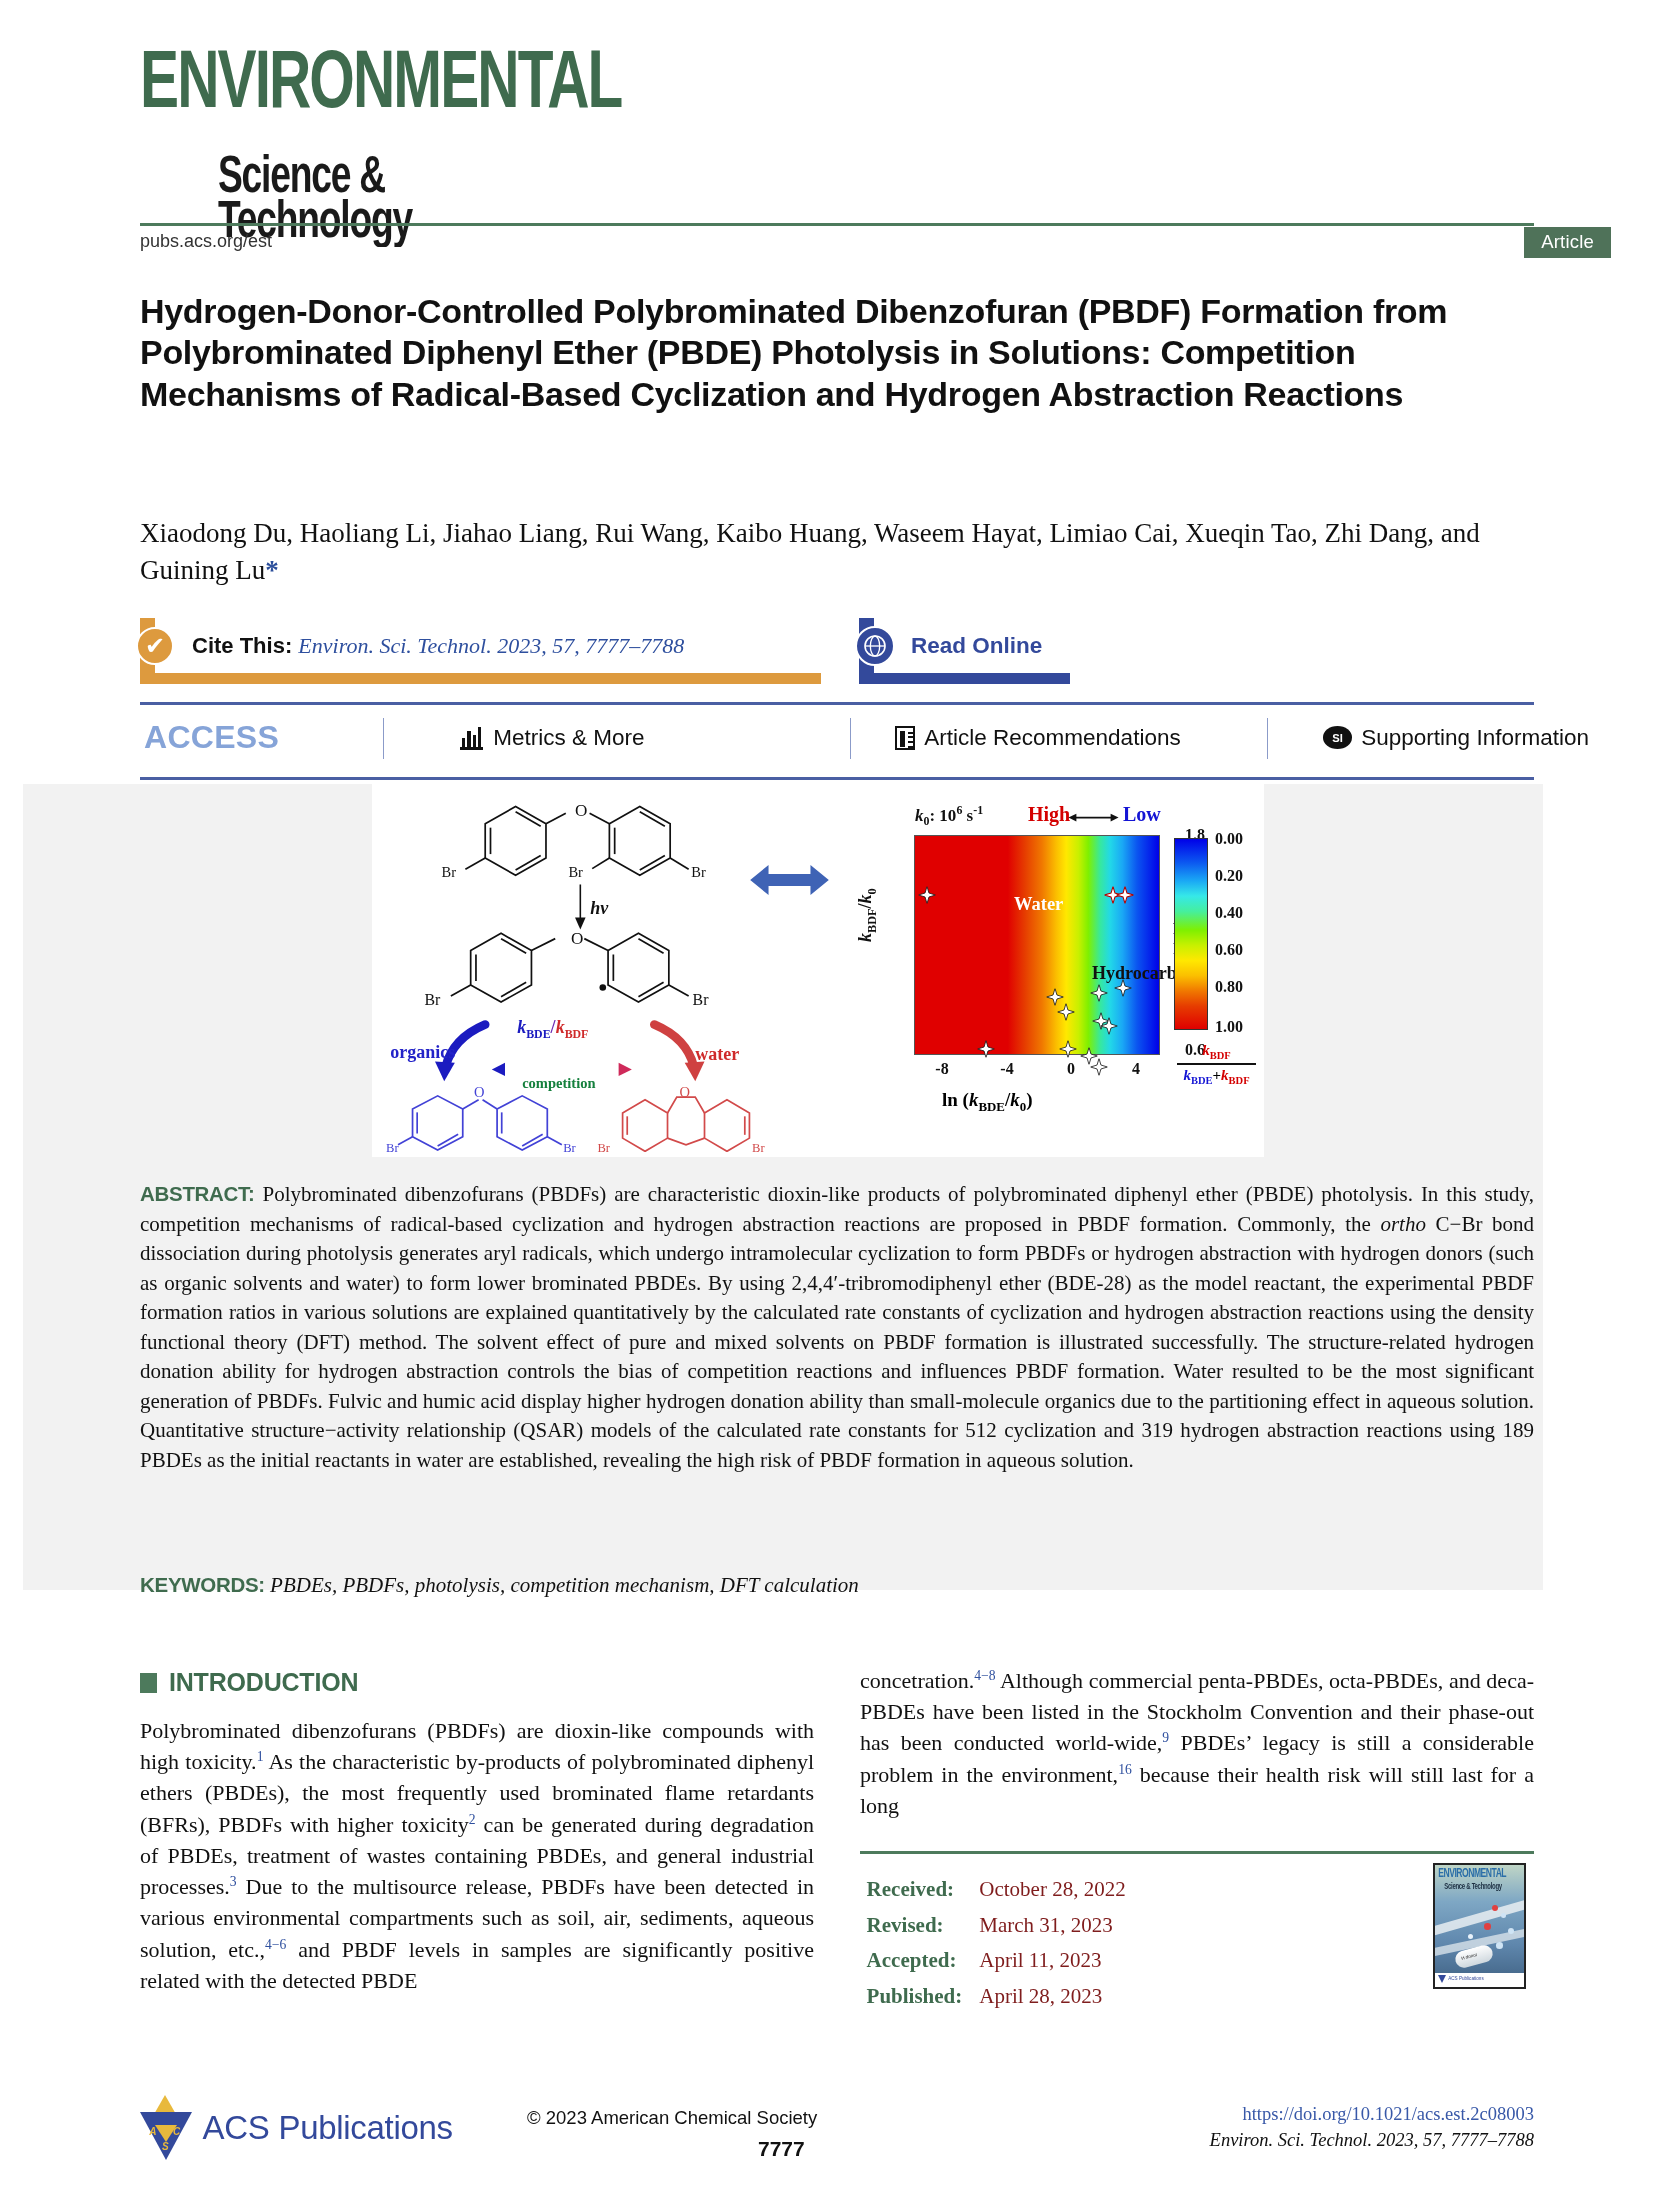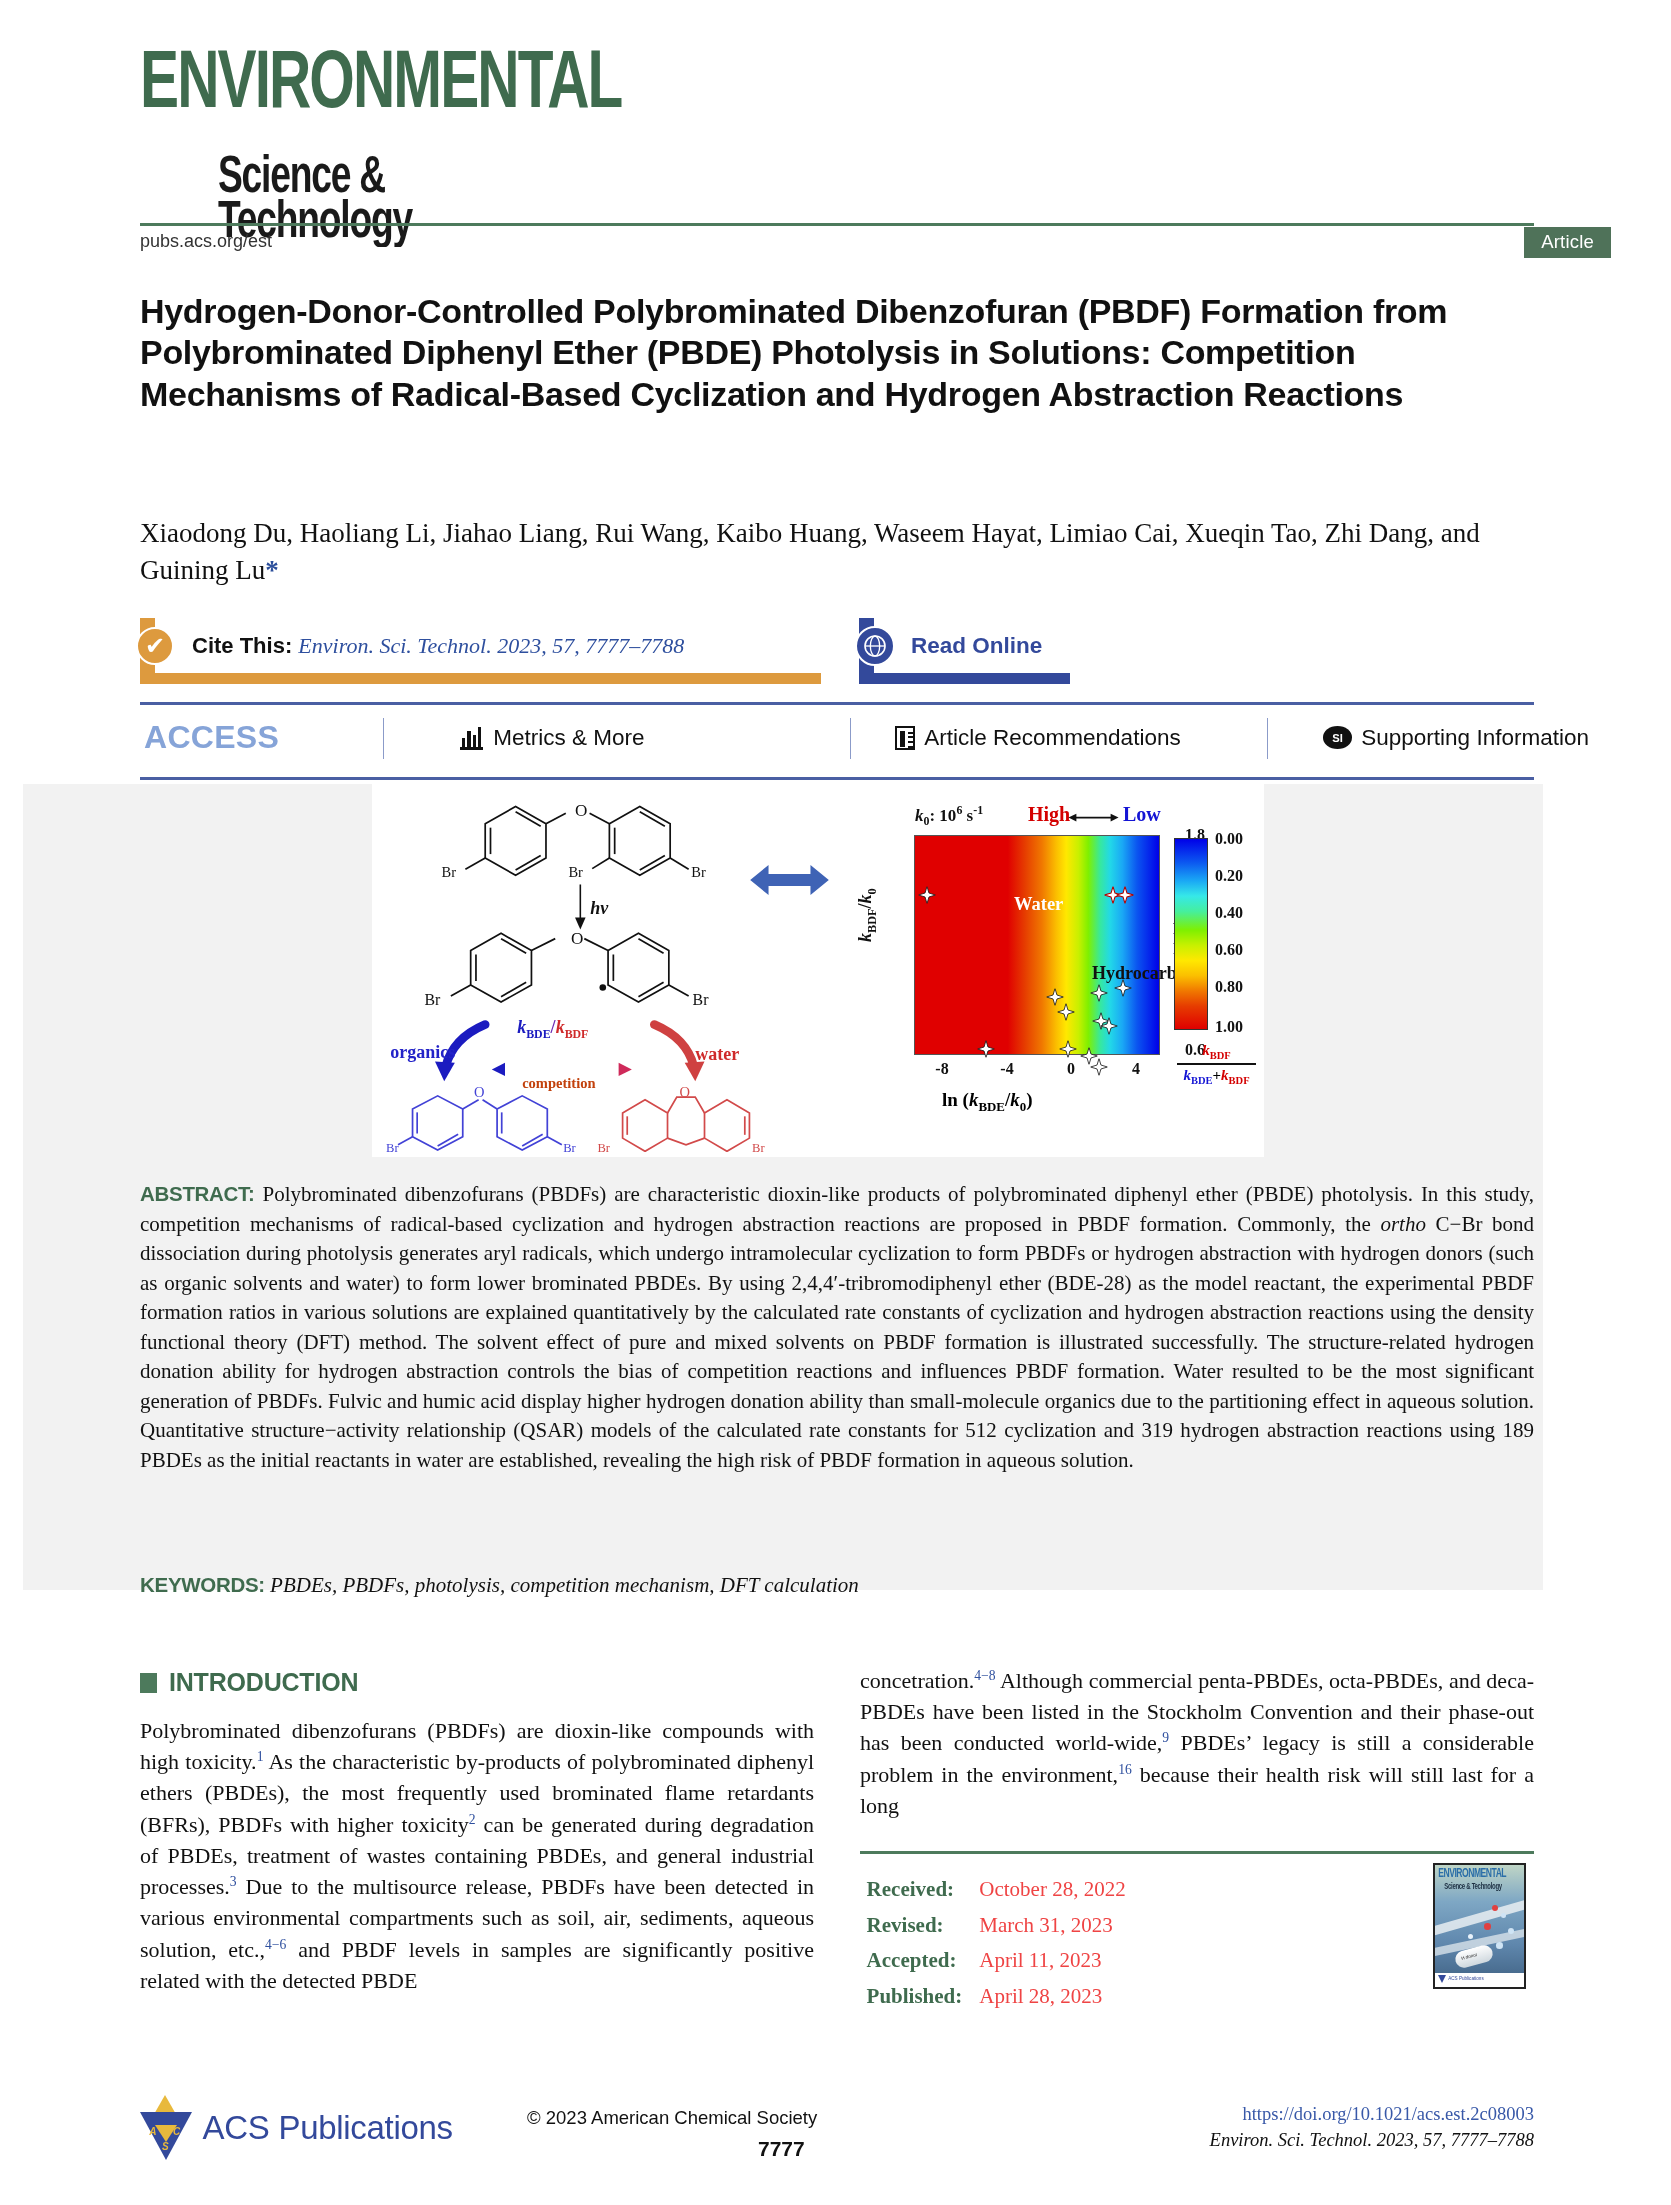--- a/index.html
+++ b/index.html
@@ -187,21 +187,21 @@
     position:absolute; left:860px; top:1850px; width:674px; height:225px;
   }
   #dates-wrap .rule { position:absolute; left:0; top:1.3px; width:674px; height:2.6px; background:#4d7a5c; }
   #dates {
     position:absolute; left:6.6px; top:24px;
     font-family:"Liberation Serif", serif; font-size:21px; line-height:1.5;
   }
   #dates table { border-collapse:collapse; }
   #dates td { padding:0 0 4px 0; vertical-align:top; }
   #dates td.lbl { color:#3f6b4e; font-weight:bold; padding-right:17px; white-space:nowrap; }
-  #dates td.val { color:#ef4444; white-space:nowrap; }
+  #dates td.val { color:#7f1d1d; white-space:nowrap; }
   #cover {
     position:absolute; right:8px; top:13.2px; width:93px; height:126px;
     border:2px solid #222; background:linear-gradient(180deg,#bfd5c6 0%,#7ea7c4 30%,#5f87ad 65%,#3e5f80 100%);
     overflow:hidden;
   }
   #cover .cv-title {
     position:absolute; left:3.3px; top:3.3px; font-family:"Liberation Sans", sans-serif;
     font-weight:bold; font-size:8.6px; color:#2b6ea8; letter-spacing:-0.5px; line-height:0.9;
     transform: scaleY(1.5); transform-origin:0 0;
   }
@@ -291,21 +291,21 @@
   .lbl-org {
     position:absolute; font-family:"Liberation Serif", serif; font-weight:bold;
     font-size:18px; color:#2323c8;
   }
   .lbl-wat {
     position:absolute; font-family:"Liberation Serif", serif; font-weight:bold;
     font-size:18px; color:#cf2a2a;
   }
   .lbl-comp {
     position:absolute; font-family:"Liberation Serif", serif; font-weight:bold;
-    font-size:14.5px; color:#c2410c;
+    font-size:14.5px; color:#15803d;
   }
   .lbl-kk {
     position:absolute; font-family:"Liberation Serif", serif; font-weight:bold;
     font-size:18px;
   }
   
   #plot { left:463px; top:5.3px; width:423px; height:362px; }
   #plot-area {
     position:absolute; left:78px; top:45px; width:246px; height:220px;
     border:1.3px solid #555;

